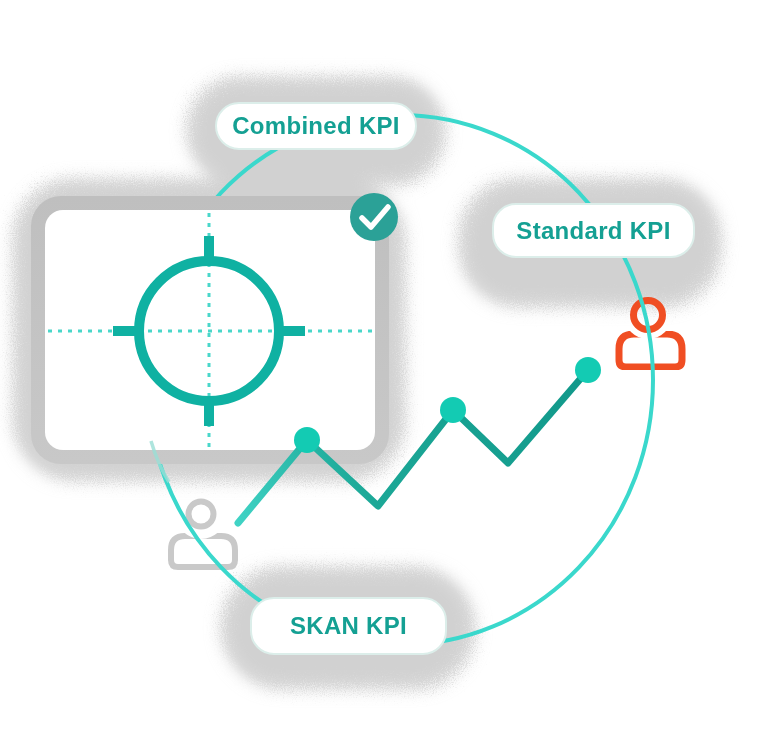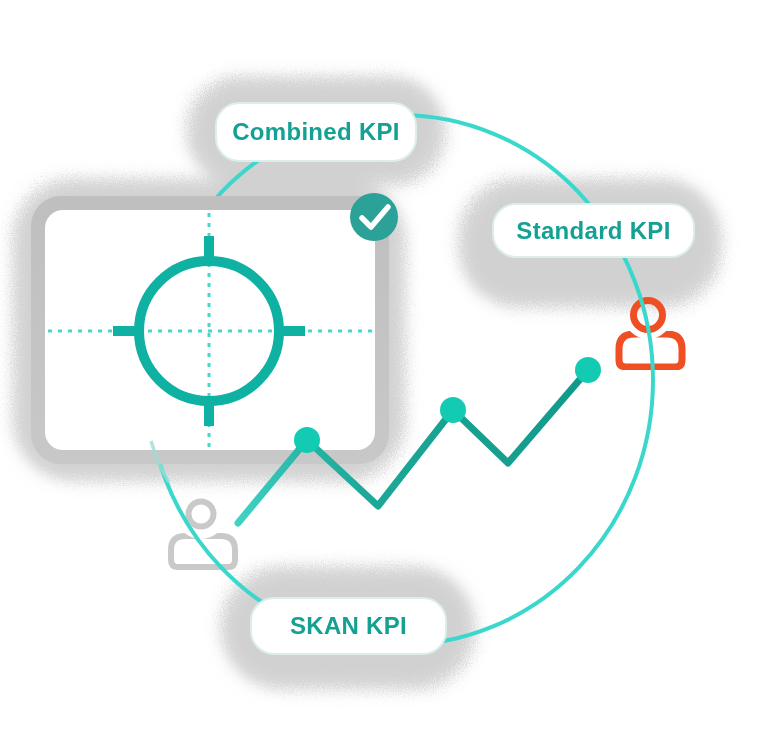--- a/index.html
+++ b/index.html
@@ -22,21 +22,21 @@
   .target-card svg{display:block;width:100%;height:100%;}
   
   .pill{
     position:absolute;display:flex;align-items:center;justify-content:center;
     background:var(--card_bg,#ffffff);
     border:2px solid var(--pill_border,#dceeea);
     border-radius:24px;box-sizing:border-box;
     color:var(--teal_text,#14a093);
     font-weight:700;font-size:24px;letter-spacing:.3px;
   }
-  .pill-combined{left:215px;top:102px;width:202px;height:60px;}
+  .pill-combined{left:215px;top:102px;width:202px;height:48px;}
   .pill-standard{left:492px;top:203px;width:203px;height:55px;}
   .pill-skan{left:250px;top:597px;width:197px;height:58px;}
   
   .halo{fill:var(--halo,#c3c3c3);}
   .ring-stroke{stroke:var(--ring,#0fb1a2);fill:none;}
   .dash-stroke{stroke:var(--dash,#49d7ca);fill:none;}
   .arc-stroke{stroke:var(--arc,#3ad8cc);fill:none;}
   .zig-stroke{stroke:url(#zgrad);fill:none;}
   .dot-fill{fill:var(--dot,#13cbb3);}
   .gray-ic{stroke:var(--gray_icon,#c9c9c9);fill:none;}

